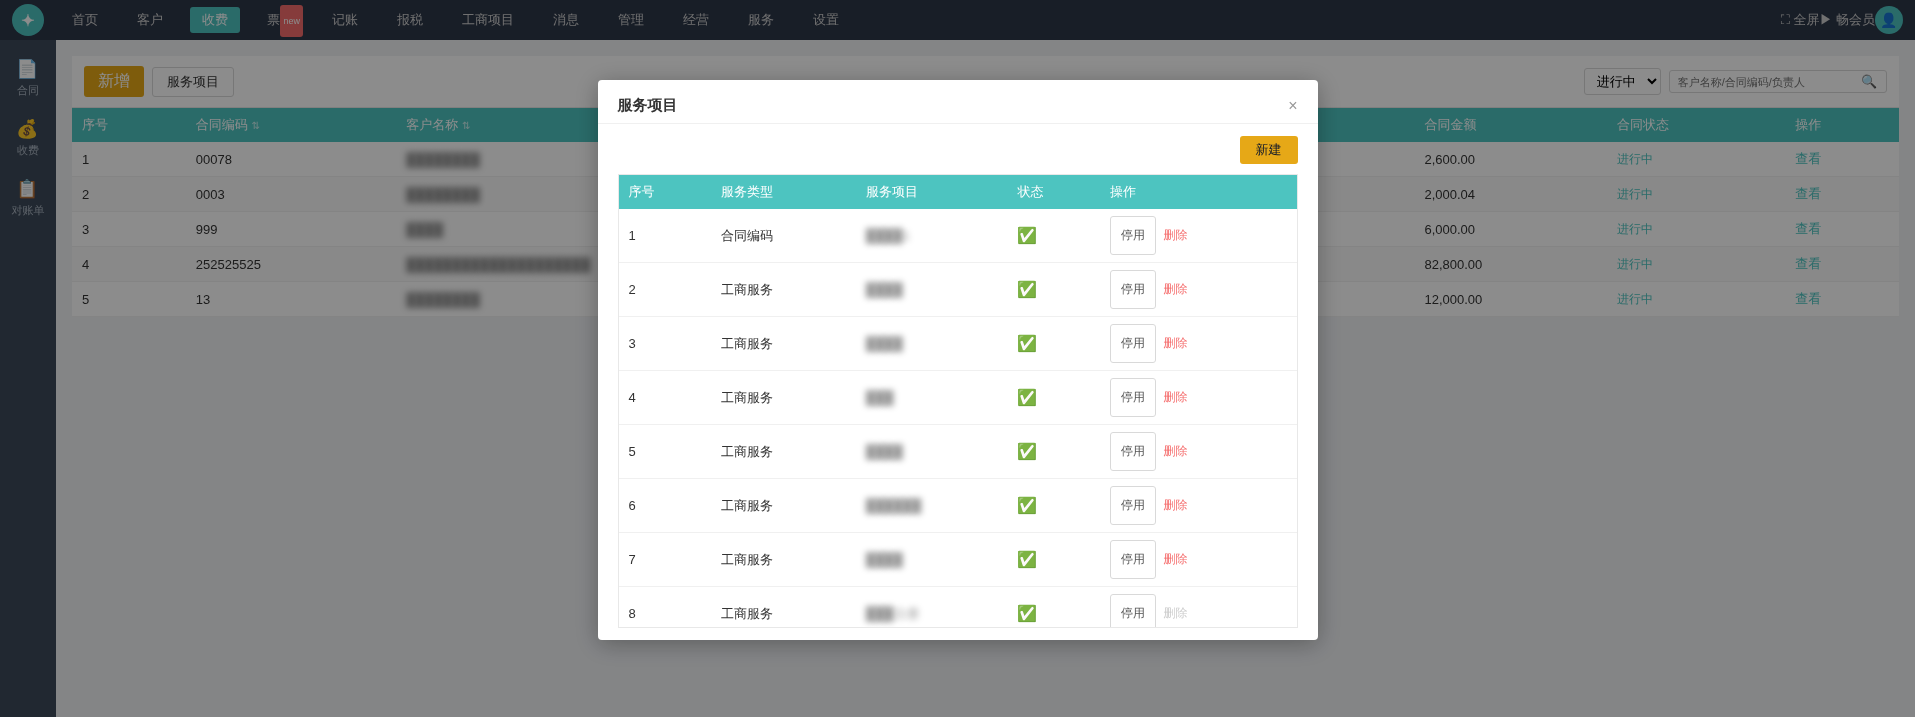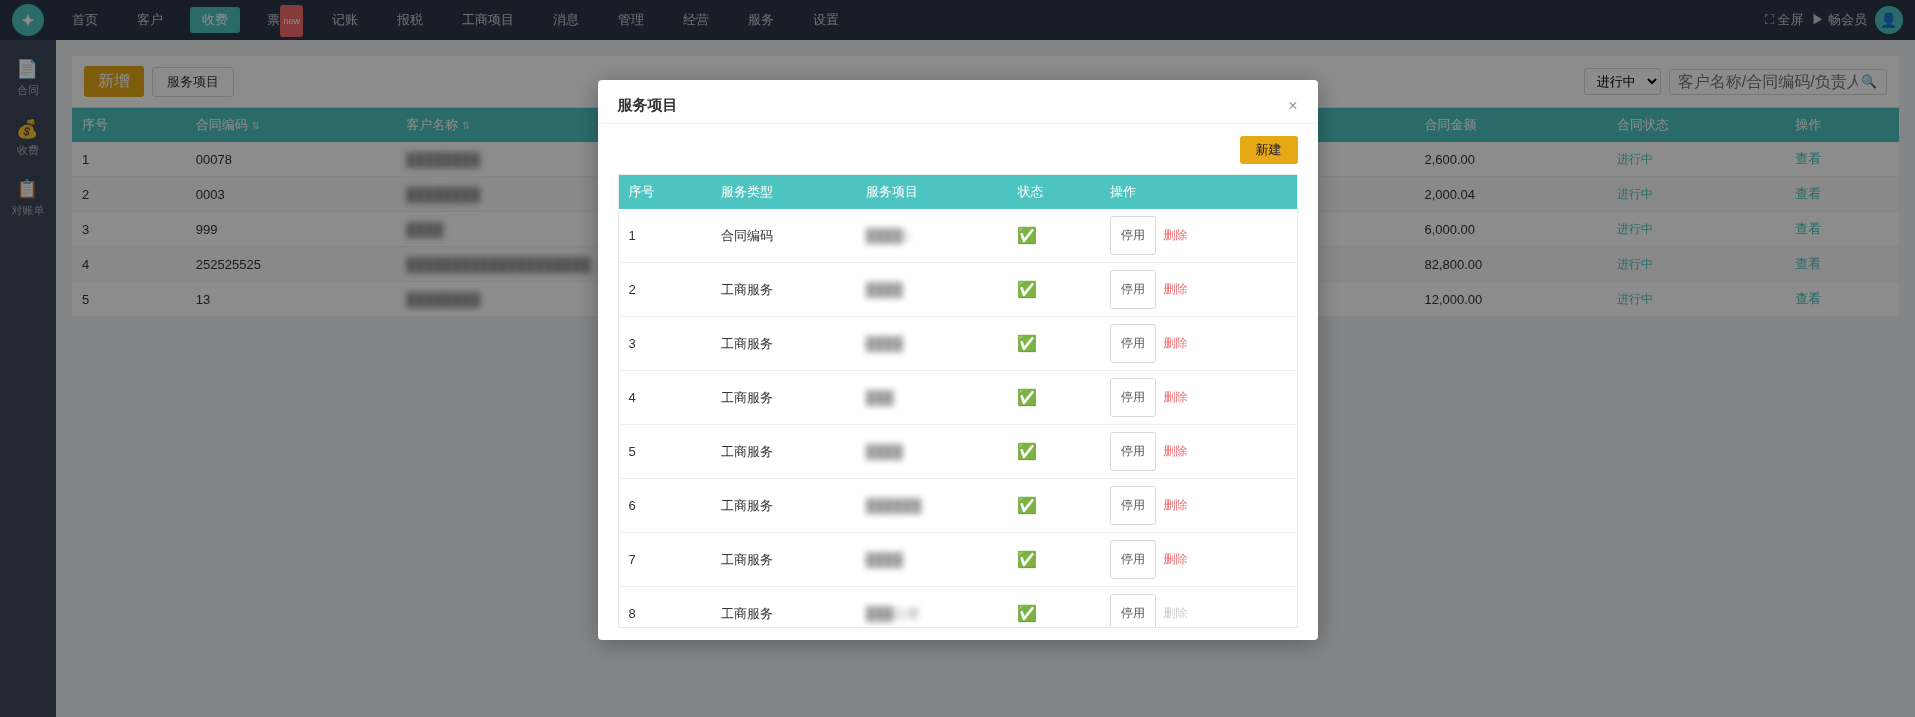--- a/index.html
+++ b/index.html
@@ -42,21 +42,21 @@
     .top-nav .nav-item .badge-new {
       position: absolute;
       top: -2px; right: 2px;
       background: #f56c6c;
       color: white;
       font-size: 9px;
       padding: 11px 3px;
       border-radius: 3px;
     }
     .top-nav .nav-right {
-      display: flex; align-items: center; gap: 8px; color: #ccc; font-size: 13px;
+      display: flex; align-items: center; gap: 0; color: #ccc; font-size: 13px;
     }
     .top-nav .nav-right .avatar {
       width: 28px; height: 28px;
       background: #4dc4c0;
       border-radius: 50%;
       display: flex; align-items: center; justify-content: center;
       color: white; font-size: 14px;
     }
 
     
@@ -134,21 +134,21 @@
     }
     .search-box {
       display: flex; align-items: center;
       border: 1px solid #d9d9d9;
       border-radius: 3px;
       background: white;
       padding: 3px 8px;
       gap: 4px;
     }
     .search-box input {
-      border: none; outline: none; font-size: 16px; color: #b91c1c; width: 180px;
+      border: none; outline: none; font-size: 11px; color: #b91c1c; width: 180px;
     }
 
     
     .data-table {
       width: 100%;
       border-collapse: collapse;
       background: white;
     }
     .data-table th {
       background: #4dc4c0;

